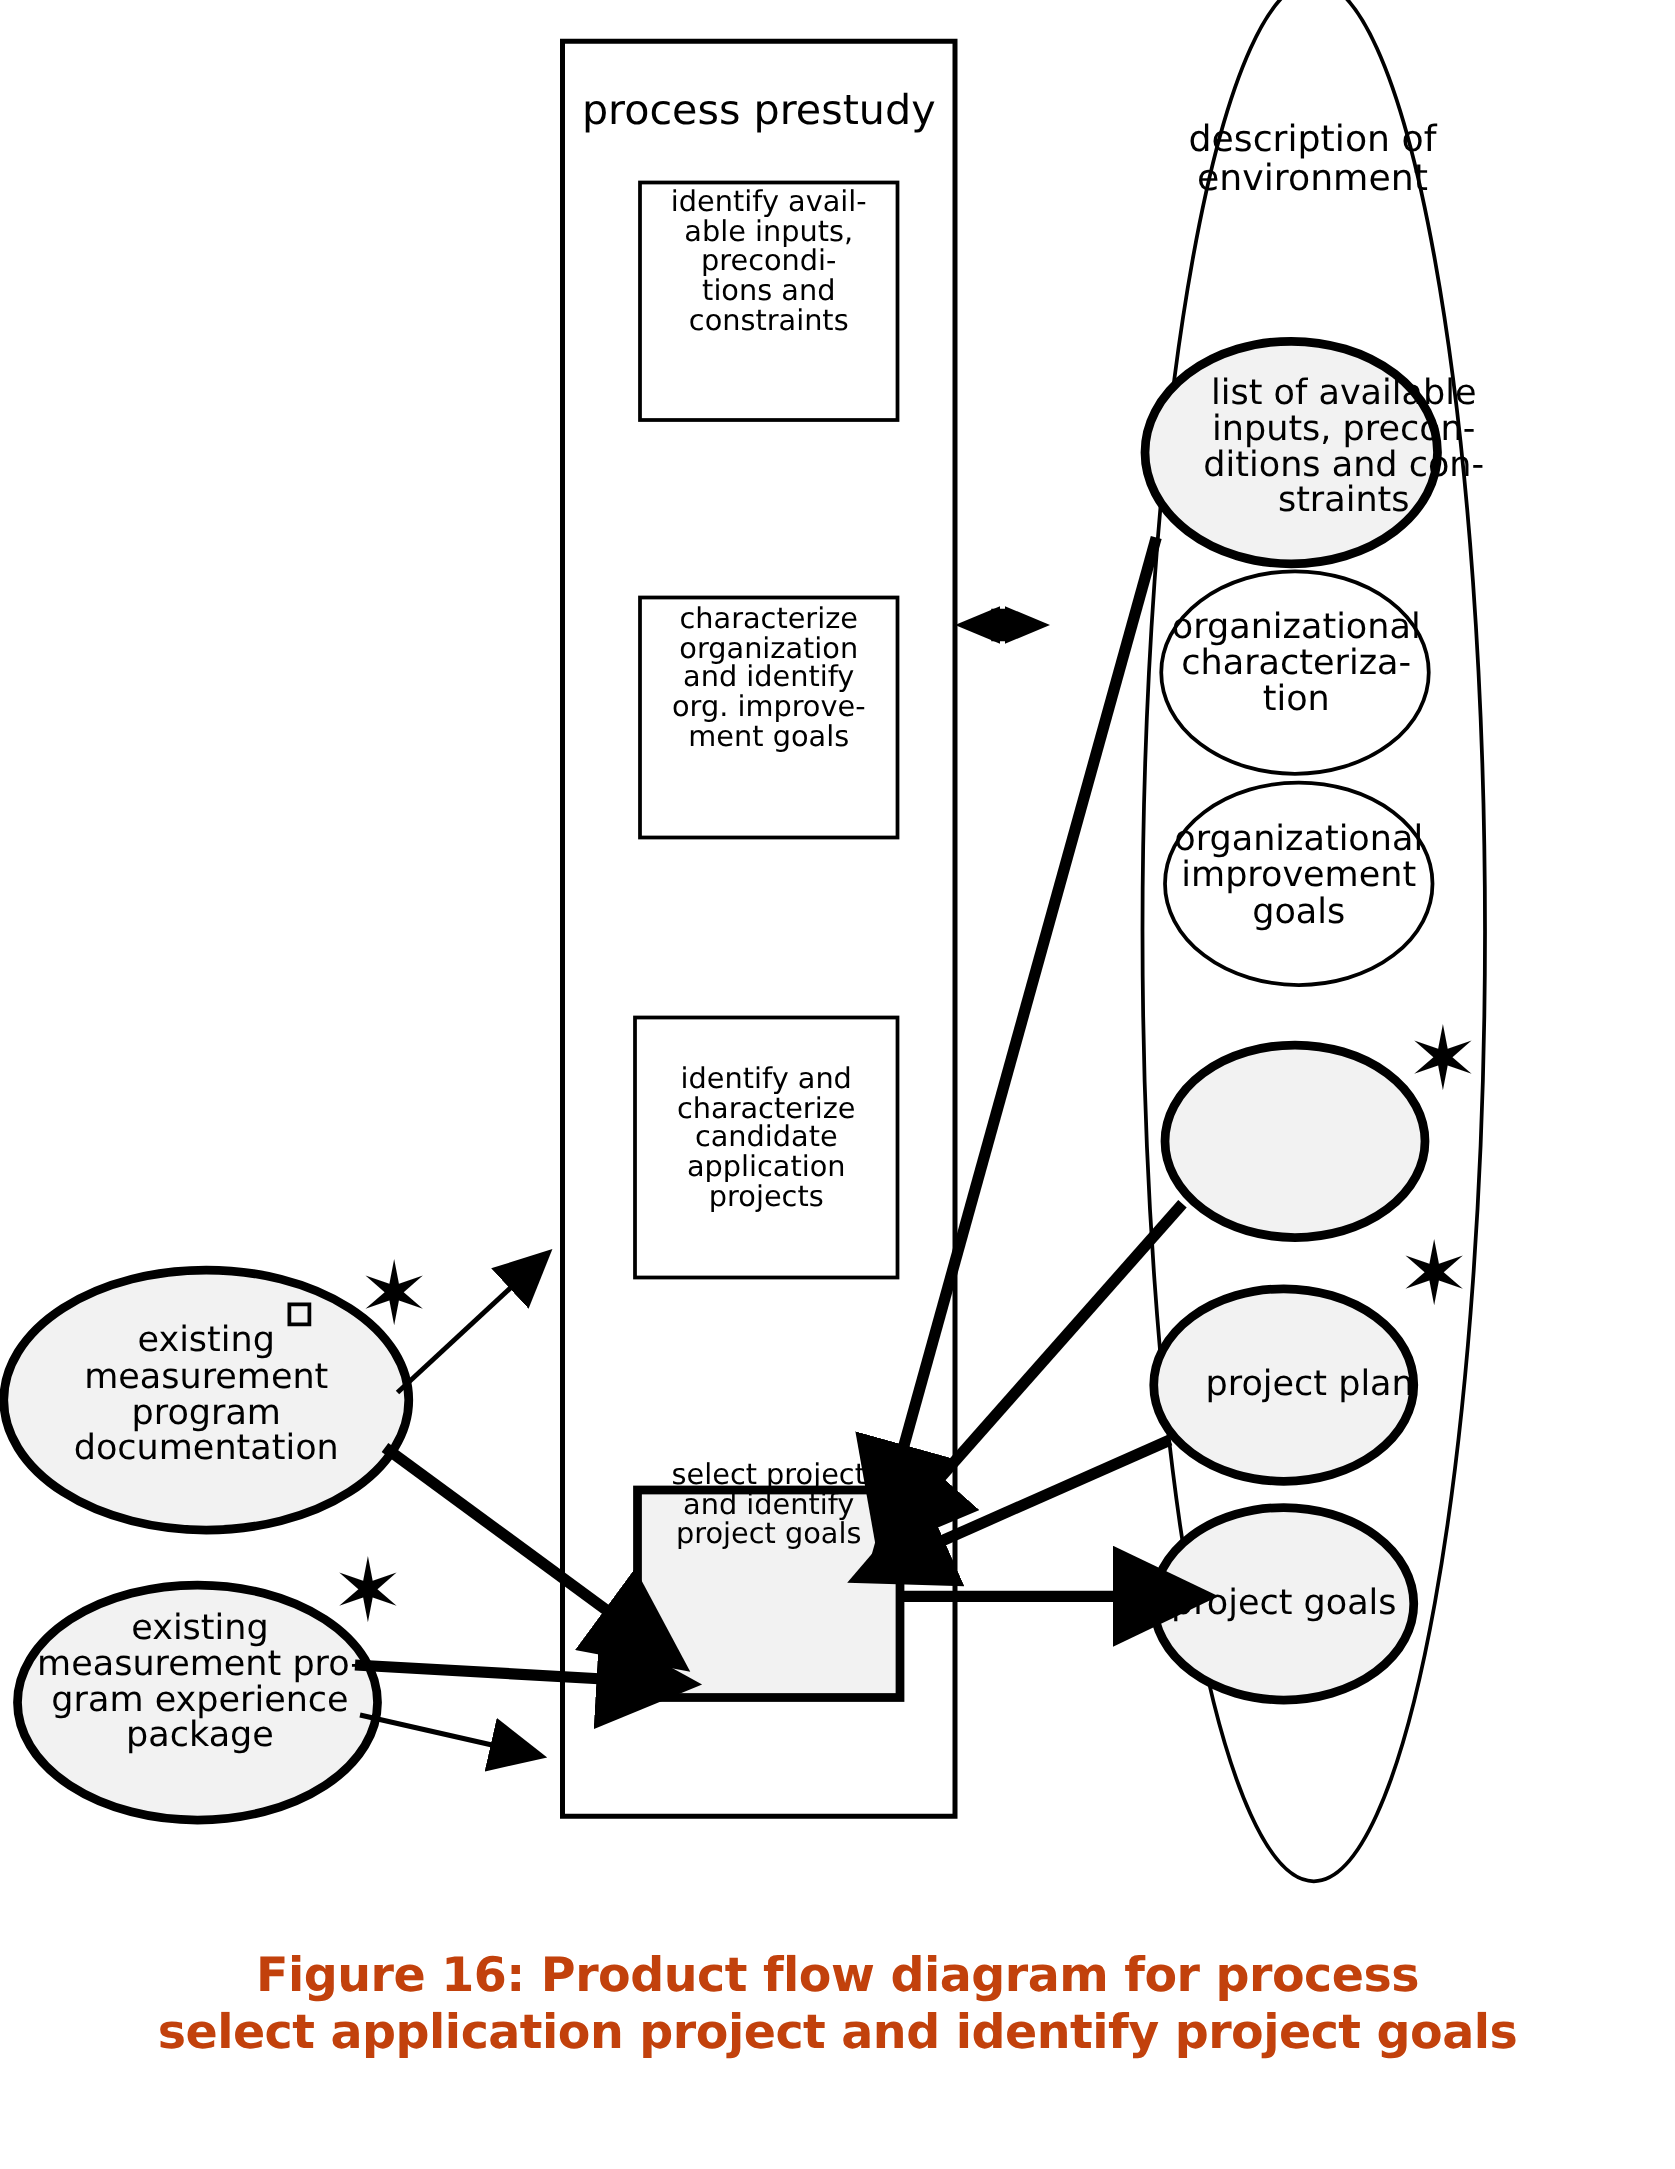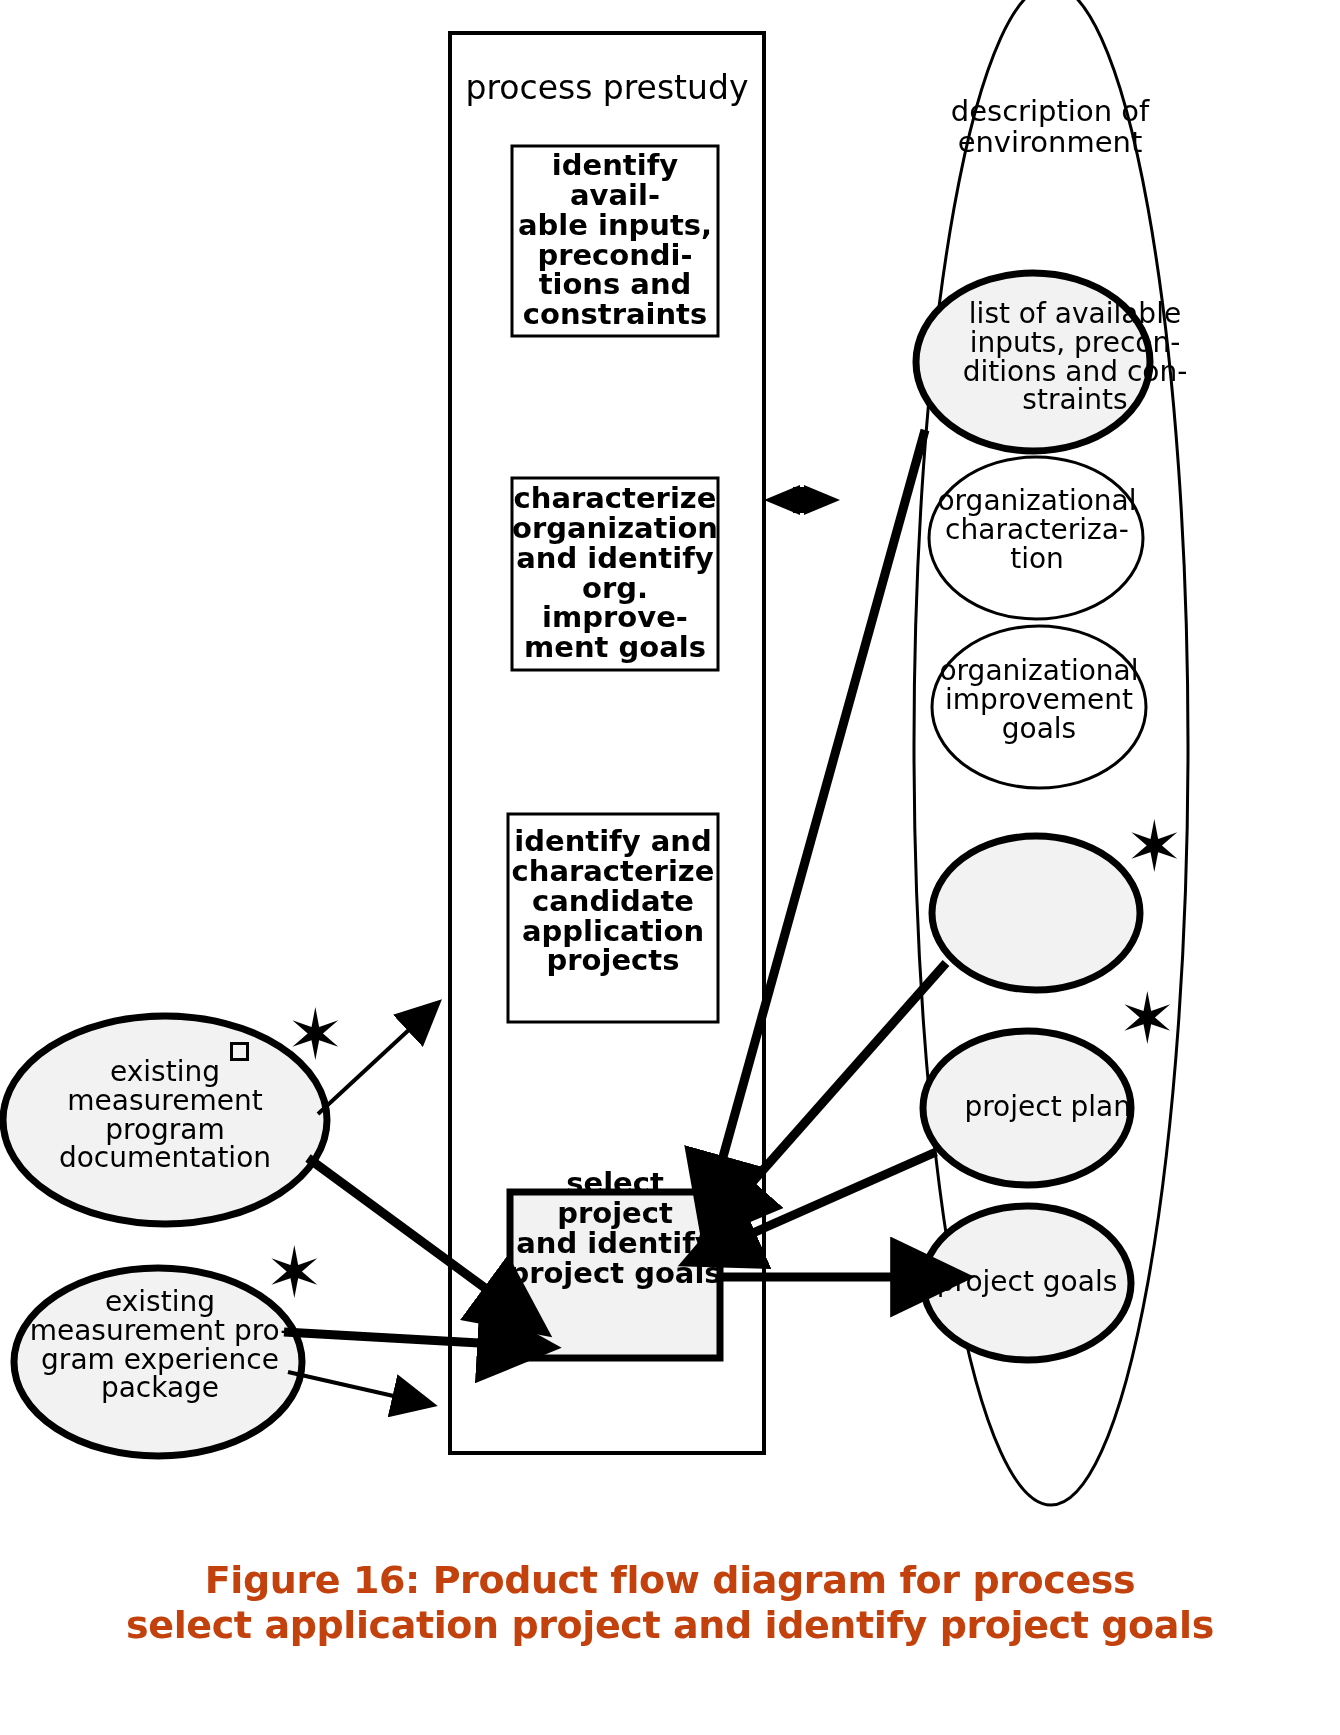--- a/index.html
+++ b/index.html
@@ -43,22 +43,21 @@
   .env-title {
     position: absolute;
     text-align: center;
     font-family: "DejaVu Sans", sans-serif;
     font-size: 29px;
     color: #000;
     line-height: 1.08;
     white-space: pre-line;
   }
   .activity-label {
-    font-size: 29px;
-    font-weight: bold;
+    font-size: 23px;
   }
   .product-label {
     font-size: 28px;
   }
   .asterisk {
     position: absolute;
     font-family: "DejaVu Sans", sans-serif;
     font-size: 70px;
     font-weight: bold;
     line-height: 1;
@@ -154,21 +153,21 @@
 precondi-
 tions and
 constraints</div>
 
   <div class="node-label activity-label" style="left:510px; top:484px; width:210px;">characterize
 organization
 and identify
 org. improve-
 ment goals</div>
 
-  <div class="node-label activity-label" style="left:508px; top:827px; width:210px;">identify and
+  <div class="node-label activity-label" style="left:508px; top:852px; width:210px;">identify and
 characterize
 candidate
 application
 projects</div>
 
   <div class="node-label activity-label" style="left:508px; top:1169px; width:214px;">select project
 and identify
 project goals</div>
 
   <div class="node-label product-label" style="left:954px; top:300px; width:242px;">list of available

